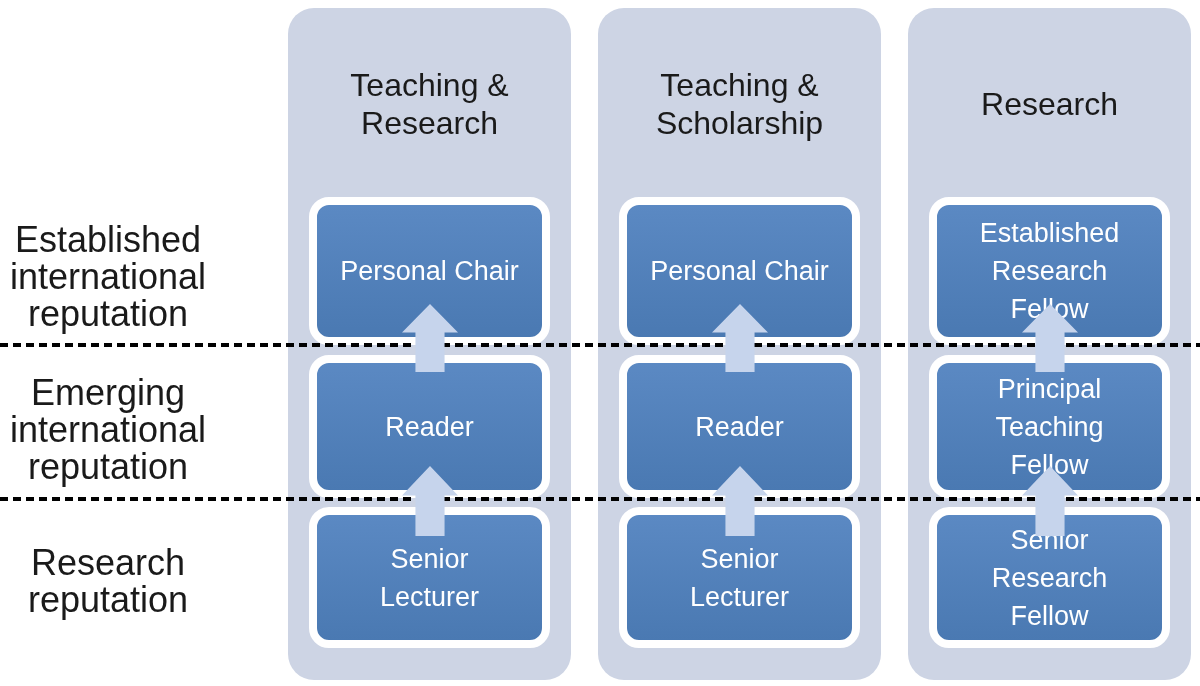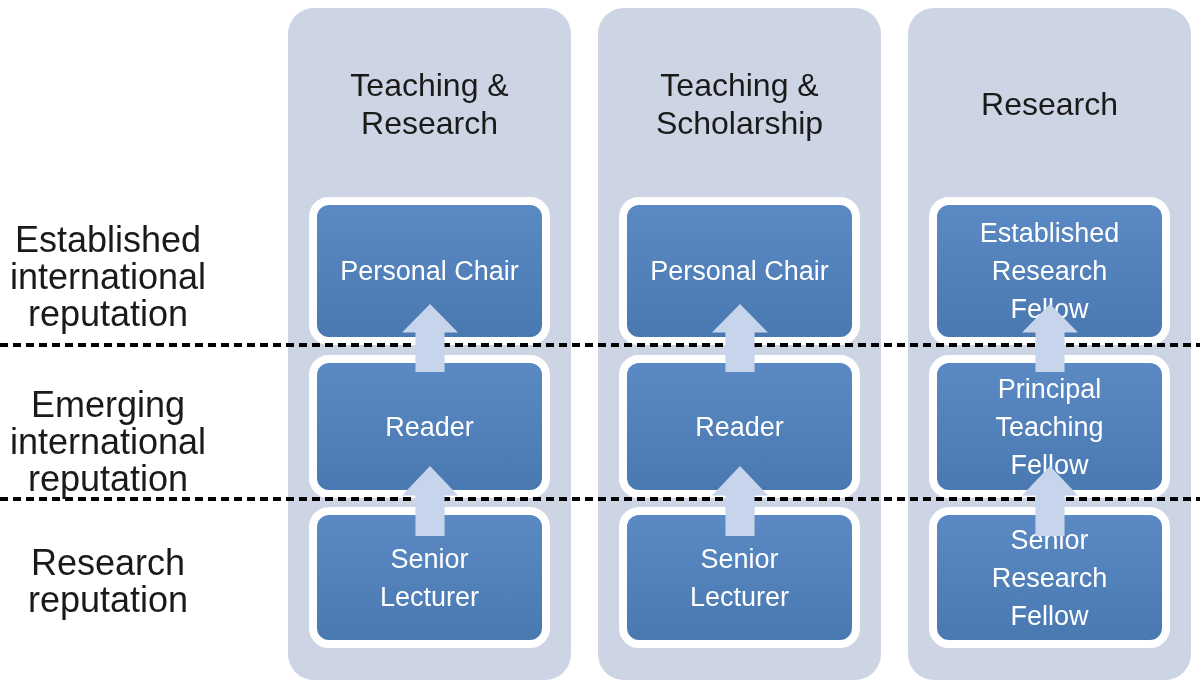--- a/index.html
+++ b/index.html
@@ -105,21 +105,21 @@
     position: absolute;
     left: 2px;
     width: 212px;
     text-align: center;
     font-size: 36px;
     line-height: 37px;
     color: var(--heading-text);
     white-space: pre-line;
   }
   .label-1 { top: 221px; }
-  .label-2 { top: 386px; }
+  .label-2 { top: 374px; }
   .label-3 { top: 544px; }
 </style>
 </head>
 <body>
 
 <div class="stage">
 
   <div class="column col-1">
     <div class="column-header">Teaching &amp;
 Research</div>

